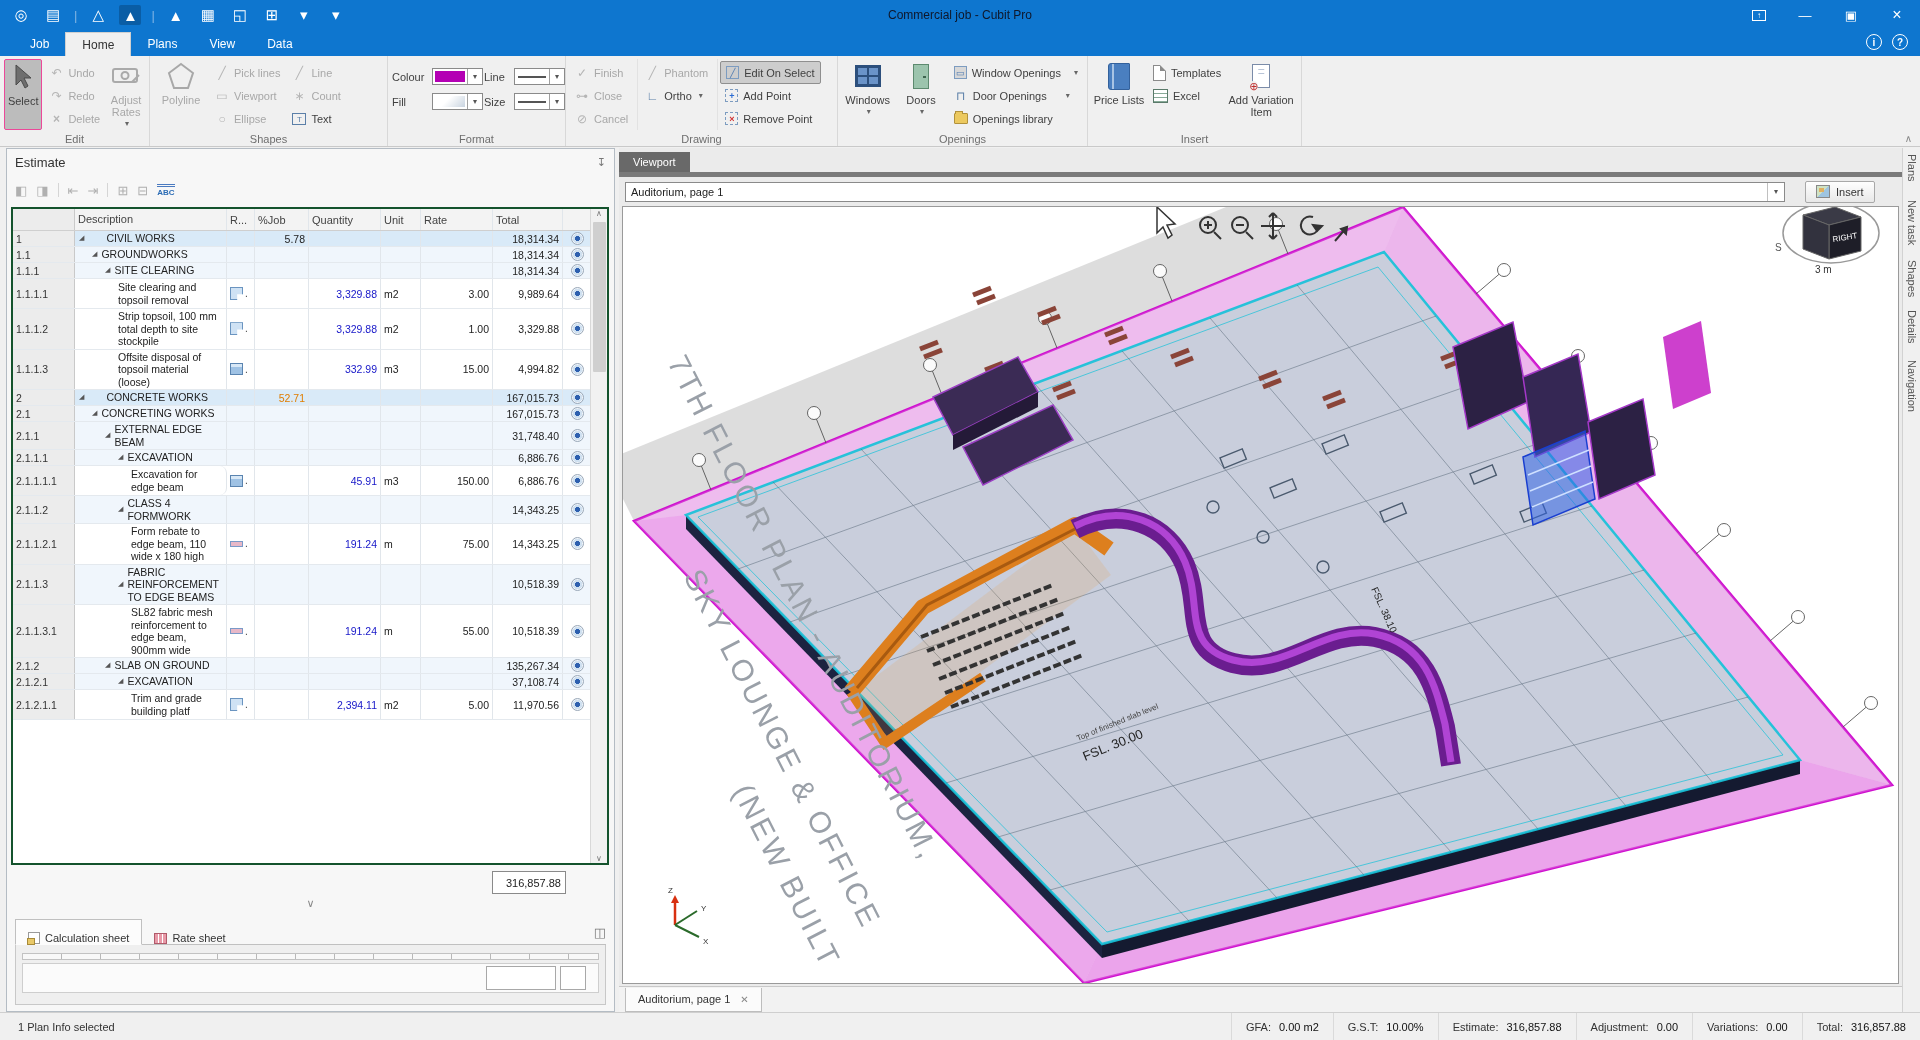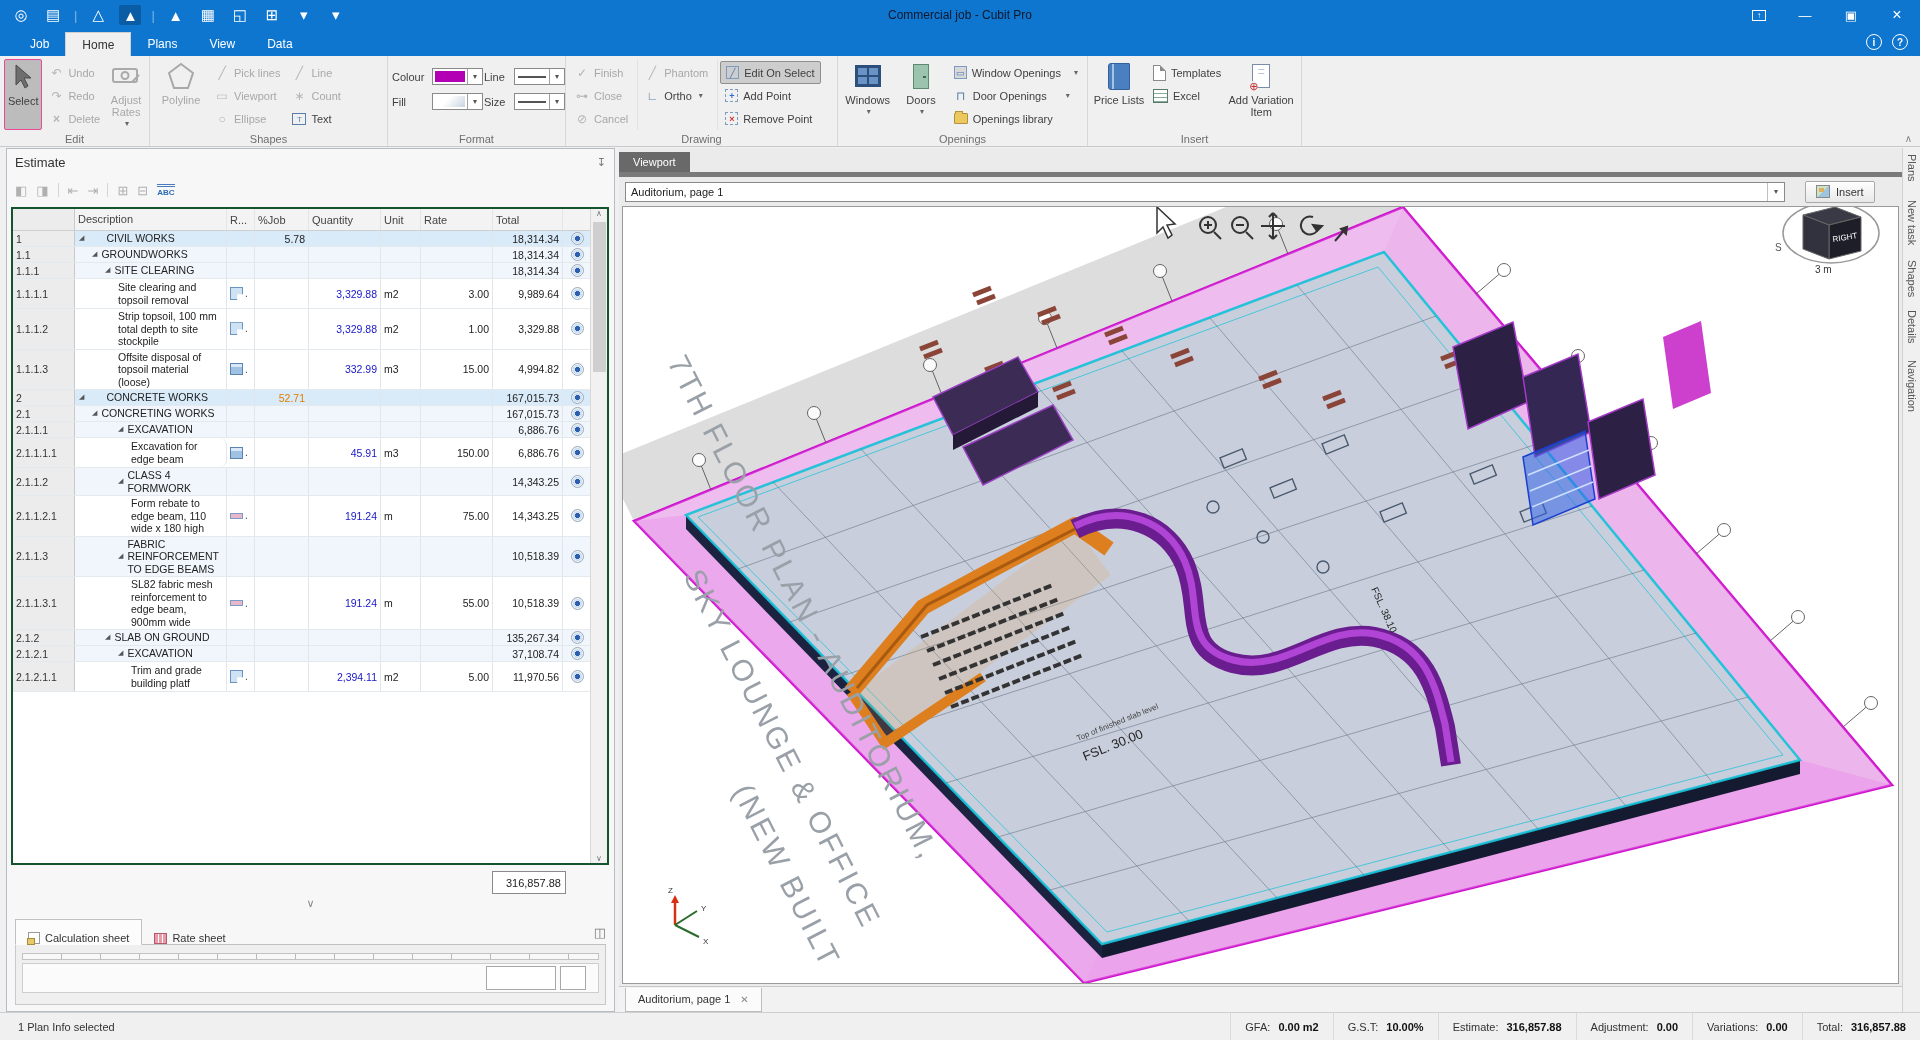--- a/index.html
+++ b/index.html
@@ -162,21 +162,21 @@
 
   
   .sslabel { writing-mode:vertical-lr; font-size:11px; color:#555; position:absolute; left:3px; }
 
   
   .statusbar { position:absolute; left:0; top:1012px; width:1920px; height:28px; background:#f0f0f0;
     border-top:1px solid #cfcfcf; display:flex; align-items:center; font-size:11px; color:#333; }
   .sb-left { padding-left:18px; }
   .sb-stats { margin-left:auto; display:flex; height:100%; align-items:center; }
   .sb-stat { display:flex; gap:8px; padding:0 14px; border-left:1px solid #dadada; height:100%; align-items:center; }
-  .sb-stat .v { color:#111;font-weight:bold; }
+  .sb-stat .v { color:#111; }
 </style>
 </head>
 <body>
 
 <div id="app">
 
   <div class="titlebar">
     <div class="qat" id="qat-mount">
         <span class="qi">◎</span>
         <span class="qi">▤</span>
@@ -617,20 +617,38 @@
               <span class="dtext">CONCRETING WORKS</span>
             </div>
     <div class="c note">
               <span class="ndot"></span>
             </div>
     <div class="c pjob"></div>
     <div class="c qty"></div>
     <div class="c unit"></div>
     <div class="c rate"></div>
     <div class="c total">167,015.73</div>
+    <div class="c eyec">
+              <span class="eye"></span>
+            </div>
+  </div>
+          <div class="trow grp">
+    <div class="c num">2.1.1</div>
+    <div class="c desc" style="padding-left: 30px;">
+              <span class="tri">◢</span>
+              <span class="dtext">EXTERNAL EDGE BEAM</span>
+            </div>
+    <div class="c note">
+              <span class="ndot"></span>
+            </div>
+    <div class="c pjob"></div>
+    <div class="c qty"></div>
+    <div class="c unit"></div>
+    <div class="c rate"></div>
+    <div class="c total">31,748.40</div>
     <div class="c eyec">
               <span class="eye"></span>
             </div>
   </div>
           <div class="trow grp">
     <div class="c num">2.1.1.1</div>
     <div class="c desc" style="padding-left: 43px;">
               <span class="tri">◢</span>
               <span class="dtext">EXCAVATION</span>
             </div>

